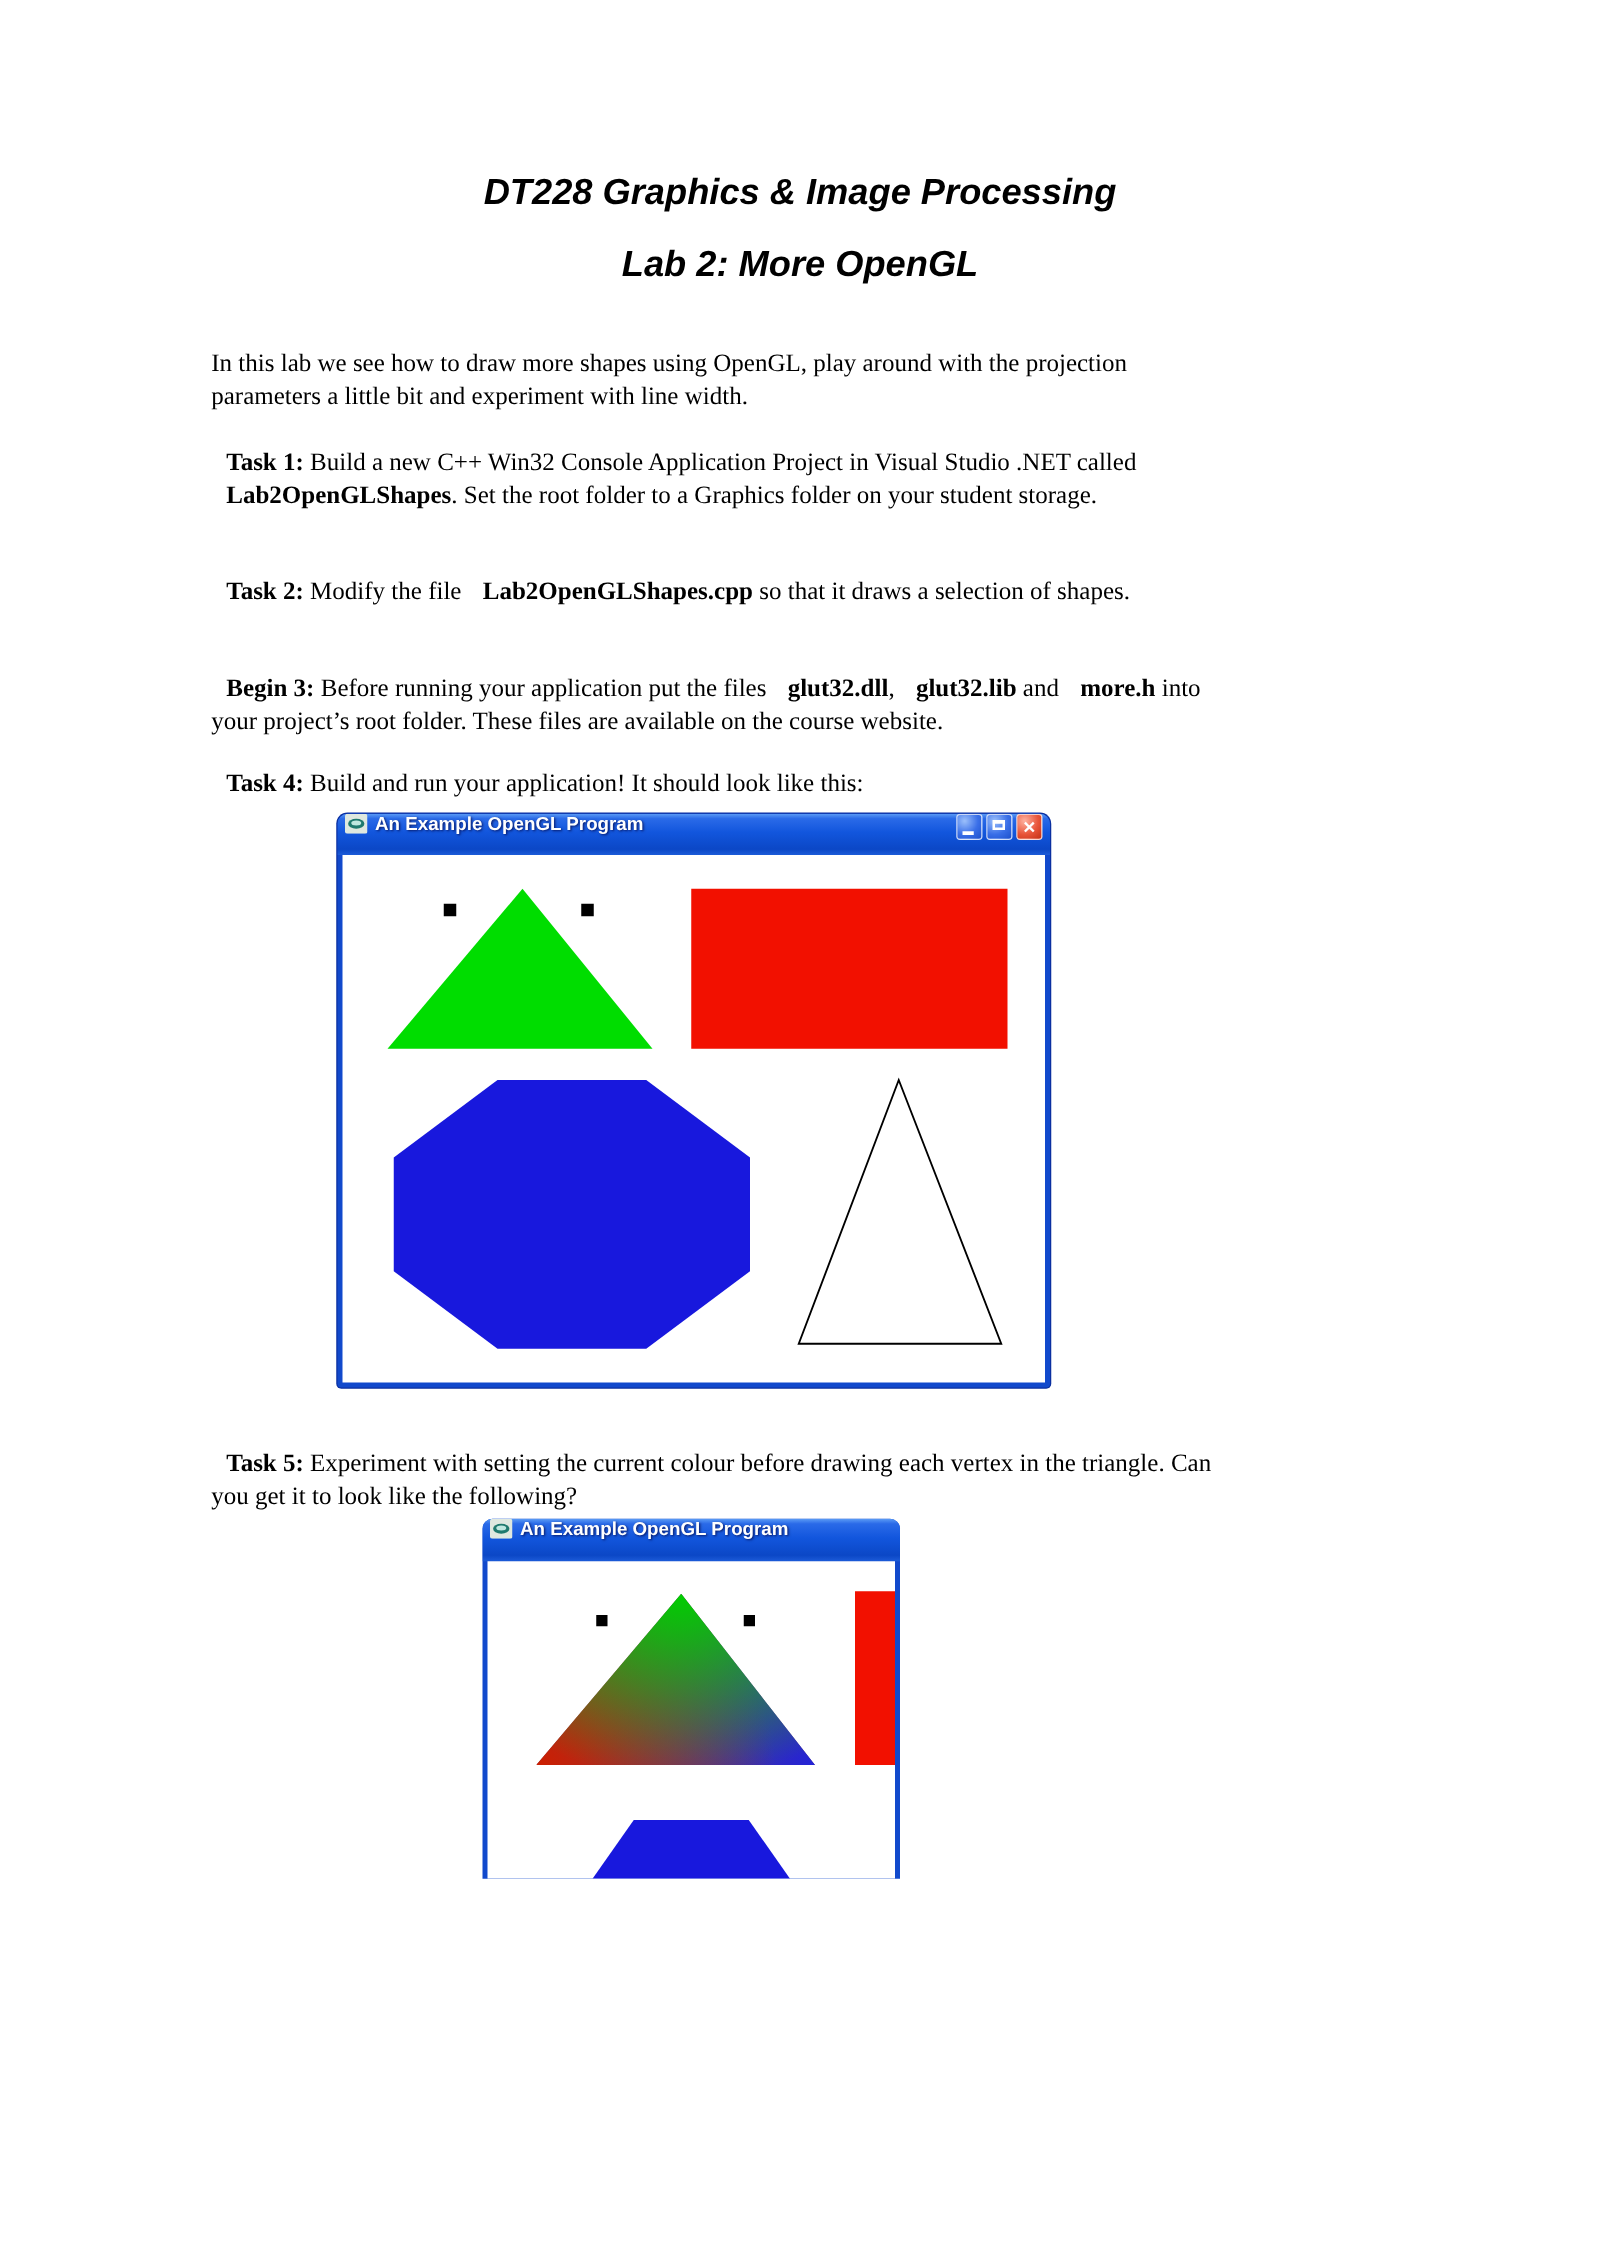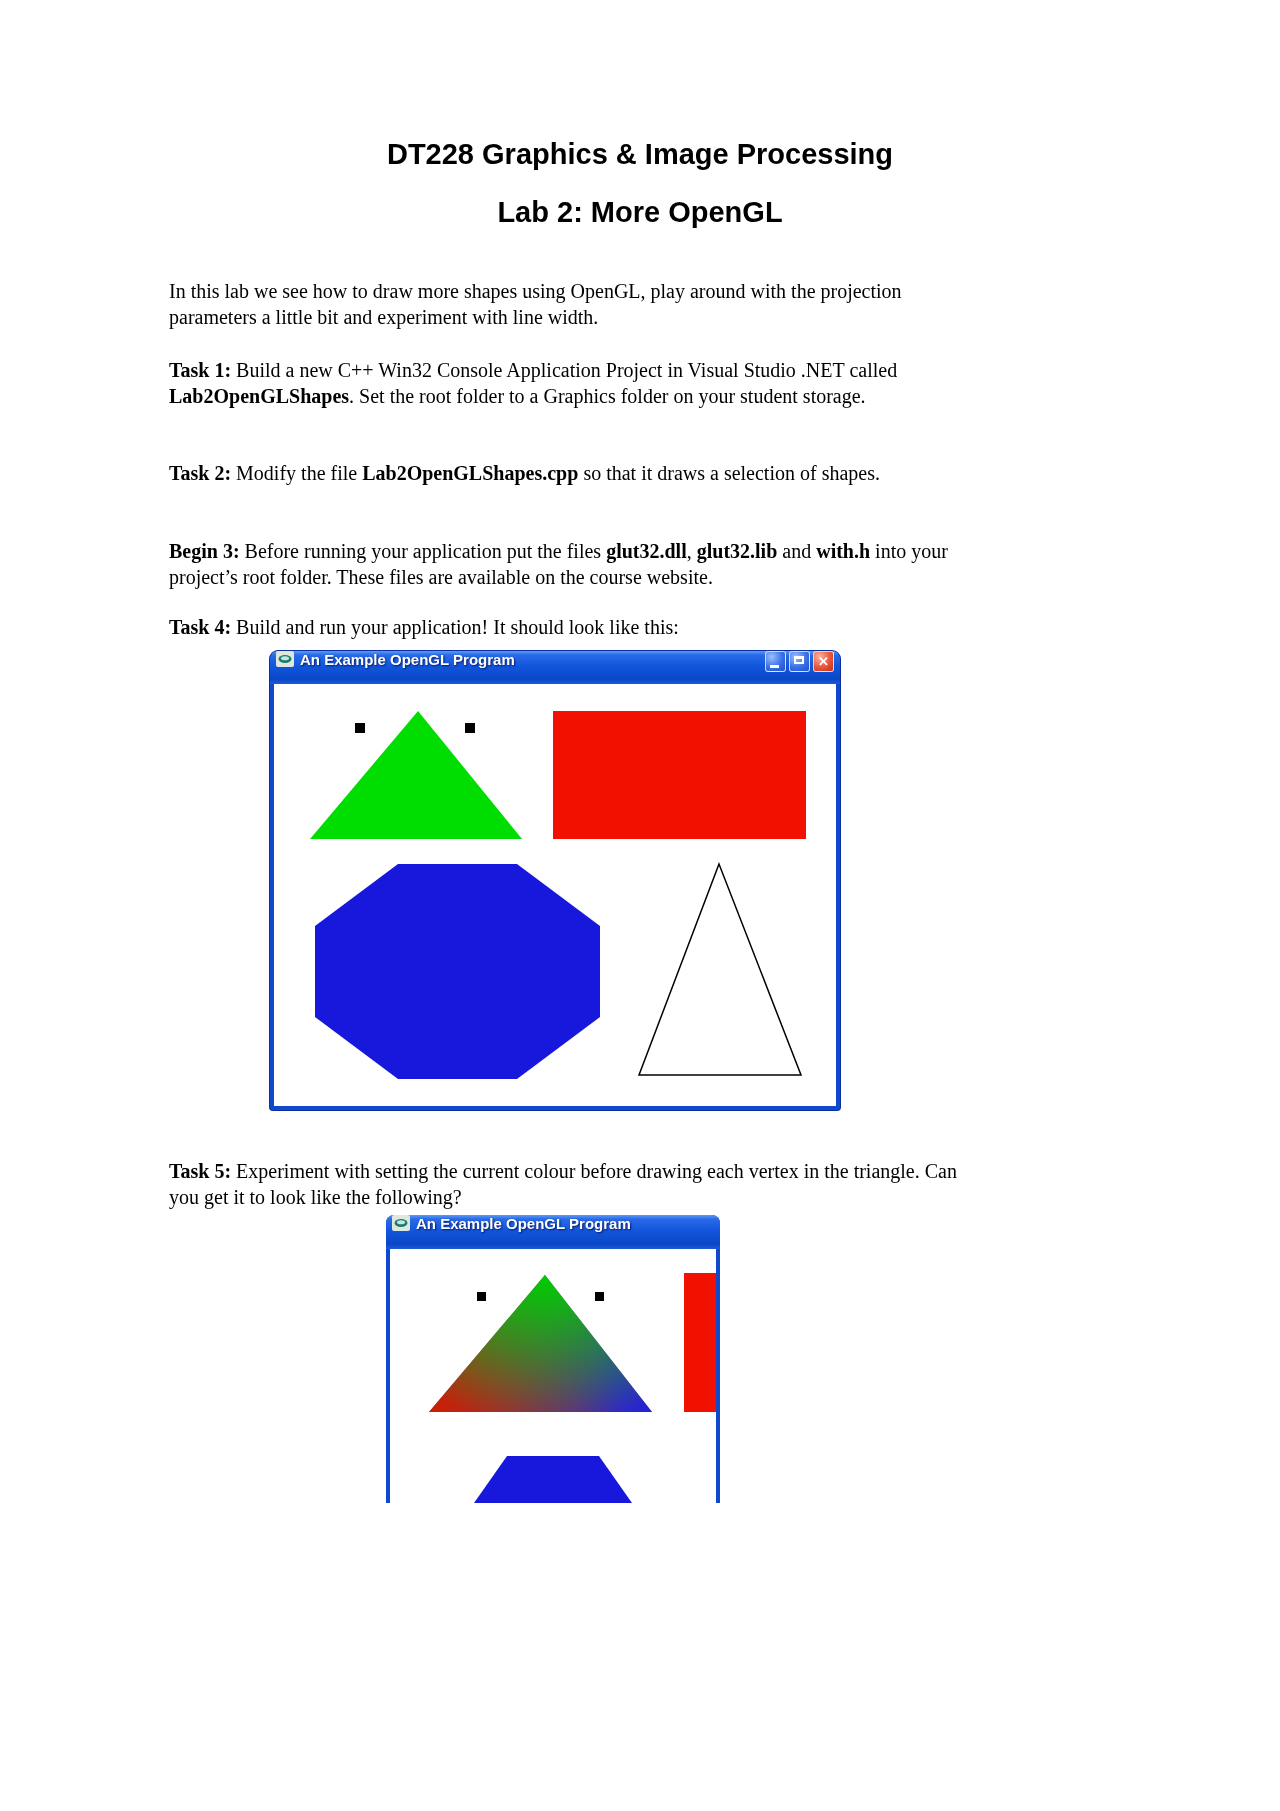--- a/index.html
+++ b/index.html
@@ -5,28 +5,29 @@
   html,body { margin:0; padding:0; background:#ffffff; }
   .page {
     position:relative; width:1280px; height:1811px; background:#ffffff;
     font-family:"Liberation Serif", serif; color:#000;
     overflow:hidden;
   }
   .h1, .h2 {
     position:absolute; left:0; width:100%; text-align:center;
     font-family:"Liberation Sans", sans-serif; font-weight:bold; font-size:29px;
     margin:0;
+    font-style:italic;
   }
   .h1 { top:138px; }
   .h2 { top:196px; }
   .para {
     position:absolute; left:169px; width:800px;
     font-size:20px; line-height:26px;
   }
-  .para b { font-weight:bold; }
+  .para b { font-weight:bold;margin-left:12px; }
   .p-intro { top:258px; }
   .p-t1 { top:337px; }
   .p-t2 { top:440px; }
   .p-t3 { top:518px; }
   .p-t4 { top:594px; }
   .p-t5 { top:1138px; }
 
   
   .xp-window {
     position:absolute; border-radius:8px 8px 3px 3px; overflow:hidden;
@@ -78,21 +79,21 @@
 
   <h1 class="h1">DT228 Graphics &amp; Image Processing</h1>
   <h2 class="h2">Lab 2: More OpenGL</h2>
 
   <p class="para p-intro"><span>In this lab we see how to draw more shapes using OpenGL, play around with the projection parameters a little bit and experiment with line width.</span></p>
 
   <p class="para p-t1"><b>Task 1:</b><span> Build a new C++ Win32 Console Application Project in Visual Studio .NET called </span><b>Lab2OpenGLShapes</b><span>. Set the root folder to a Graphics folder on your student storage.</span></p>
 
   <p class="para p-t2"><b>Task 2:</b><span> Modify the file </span><b>Lab2OpenGLShapes.cpp</b><span> so that it draws a selection of shapes.</span></p>
 
-  <p class="para p-t3"><b>Begin 3:</b><span> Before running your application put the files </span><b>glut32.dll</b><span>, </span><b>glut32.lib</b><span> and </span><b>with.h</b><span> into your project’s root folder. These files are available on the course website.</span></p>
+  <p class="para p-t3"><b>Begin 3:</b><span> Before running your application put the files </span><b>glut32.dll</b><span>, </span><b>glut32.lib</b><span> and </span><b>more.h</b><span> into your project’s root folder. These files are available on the course website.</span></p>
 
   <p class="para p-t4"><b>Task 4:</b><span> Build and run your application! It should look like this:</span></p>
 
   <div class="xp-window w1">
     <div class="titlebar">
       <span class="app-icon">
         <svg width="18" height="16" aria-hidden="true">
             <rect width="18" height="16" rx="2" fill="#dfe8df"></rect>
             <ellipse cx="9" cy="8" rx="6.5" ry="4" fill="#1f7a6e"></ellipse>
             <ellipse cx="9" cy="7.3" rx="4" ry="2" fill="#bfe8df"></ellipse>

